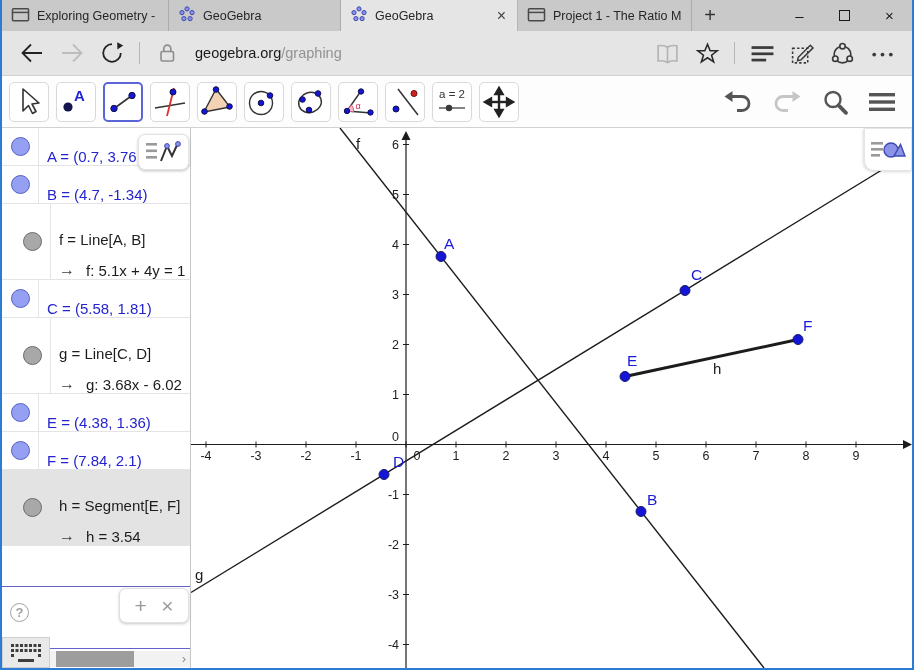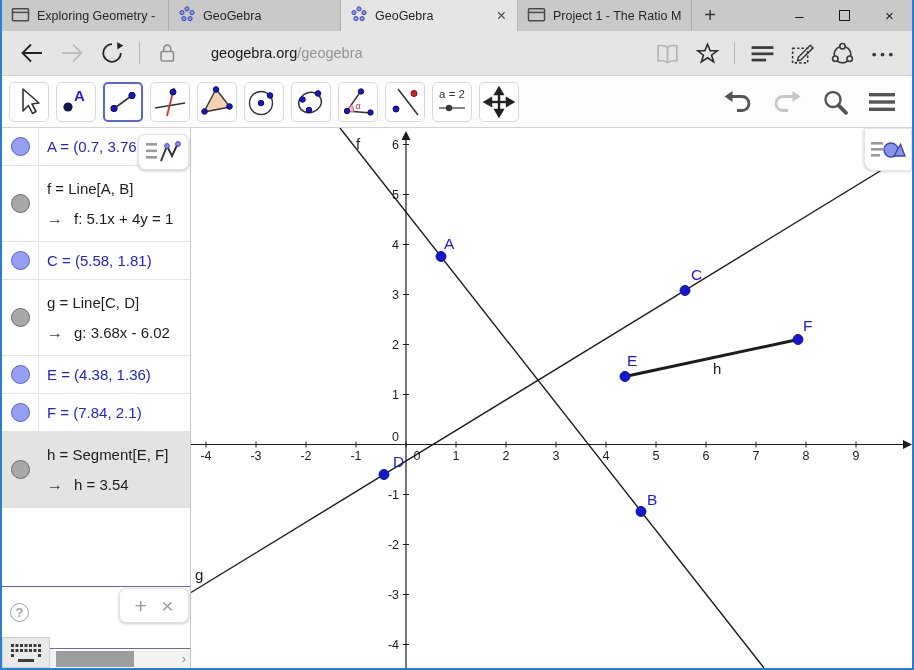--- a/index.html
+++ b/index.html
@@ -18,42 +18,42 @@
   .newtab{width:36px;display:flex;align-items:center;justify-content:center;font-size:20px;color:#333;font-weight:300;}
   .win-controls{position:absolute;right:0;top:0;height:31px;display:flex;}
   .win-btn{width:45px;display:flex;align-items:center;justify-content:center;font-size:15px;color:#1a1a1a;}
   .maxi-box{width:9px;height:9px;border:1.3px solid #1a1a1a;display:block;}
   
   .addressbar{height:45px;background:#e5e5e5;display:flex;align-items:center;padding:0 10px;
     border-bottom:1px solid #d2d2d2;box-sizing:border-box;}
   .nav-ic{width:28px;height:28px;display:flex;align-items:center;justify-content:center;margin:0 6px;}
   .abar-divider{width:1px;height:22px;background:#b6b6b6;margin:0 7px;}
   .urlbox{display:flex;align-items:baseline;font-size:14.5px;margin-left:8px;}
-  .url-domain{color:#1a1a1a;margin-left:16px;}.url-path{color:#929292;}
+  .url-domain{color:#1a1a1a;}.url-path{color:#929292;}
   .spacer{flex:1;}
   
   .ggbbar{height:52px;background:#fdfdfd;border-bottom:1px solid #d2d2d2;display:flex;align-items:center;box-sizing:border-box;}
   #tools{display:flex;gap:7px;margin-left:7px;}
   .tool{width:40px;height:40px;background:#fff;border:1px solid #d9d9d9;border-radius:5px;
     display:flex;align-items:center;justify-content:center;box-sizing:border-box;}
   .tool.active{border:2px solid #5a66d6;}
   .ggb-actions{margin-left:auto;display:flex;align-items:center;gap:19px;margin-right:16px;}
   .act-ic{display:flex;align-items:center;justify-content:center;}
   
   .main{display:flex;height:540px;}
   .algebra{width:189px;border-right:1px solid #c6c6c6;position:relative;box-sizing:border-box;background:#fff;}
   #algebra-rows{position:absolute;top:0;left:0;right:0;}
   .alg-row{display:flex;border-bottom:1px solid #e4e4e4;box-sizing:border-box;background:#fff;}
-  .alg-row.single{height:38px;}.alg-row.double{height:76px;}
+  .alg-row.single{height:38px;}.alg-row.double{height:76px;padding-left:12px;}
   .alg-row.selected,.alg-row.selected .toggle-col{background:#e3e3e3;}
   .toggle-col{width:37px;border-right:1px solid #e4e4e4;display:flex;align-items:center;justify-content:center;flex:none;box-sizing:border-box;}
   .toggle{width:19px;height:19px;border-radius:50%;box-sizing:border-box;}
   .toggle.blue{background:#95a0f2;border:1.5px solid #5261c6;}
   .toggle.gray{background:#a8a8a8;border:1.5px solid #6b6b6b;}
-  .row-content{padding-left:8px;display:flex;flex-direction:column;justify-content:center;overflow:hidden;white-space:nowrap;flex:1;}
+  .row-content{padding-left:8px;display:flex;flex-direction:column;justify-content:flex-end;overflow:hidden;white-space:nowrap;flex:1;}
   .pt-text{color:#2424cf;font-size:15px;}
   .def-text{color:#1d1d1d;font-size:15px;margin-bottom:13px;}
   .out-text{color:#1d1d1d;font-size:15px;display:flex;gap:11px;align-items:center;}
   .arrow{color:#3c3c3c;font-size:16px;}
   .input-row{position:absolute;left:0;right:0;top:458px;height:63px;background:#fff;
     border-top:1.5px solid #6262c8;border-bottom:1.5px solid #6262c8;box-sizing:border-box;}
   .plusclose{position:absolute;left:117px;top:460px;width:68px;height:33px;background:#fff;border:1px solid #e0e0e0;
     border-radius:7px;box-shadow:0 1px 3px rgba(0,0,0,.22);display:flex;align-items:center;justify-content:space-evenly;
     font-size:21px;color:#9a9a9a;z-index:3;}
   .help-btn{position:absolute;left:8px;top:475px;width:19px;height:19px;border:1.5px solid #a2a2a2;border-radius:50%;
@@ -152,21 +152,21 @@
     </span>
     <span class="abar-divider"></span>
     <span class="nav-ic">
       <svg width="26" height="26" viewBox="0 0 26 26">
           <rect x="7" y="11.5" width="12.5" height="9.5" rx="1.5" fill="none" stroke="#8d8d8d" stroke-width="1.6"></rect>
           <path d="M9.8 11.5 V8.6 a3.5 3.5 0 0 1 7 0 V11.5" fill="none" stroke="#8d8d8d" stroke-width="1.6"></path>
         </svg>
     </span>
     <span class="urlbox">
       <span class="url-domain">geogebra.org</span>
-        <span class="url-path">/geogebra</span>
+        <span class="url-path">/graphing</span>
     </span>
     <span class="spacer"></span>
     <span class="nav-ic">
       <svg width="25" height="25" viewBox="0 0 24 24">
           <path d="M12 6 C10 4.4 7 4 3 4.6 V19.2 c4-.6 7 0 9 1.5 c2-1.5 5-2.1 9-1.5 V4.6 C17 4 14 4.4 12 6 Z" fill="none" stroke="#b4b4b4" stroke-width="1.6"></path>
           <line x1="12" y1="6" x2="12" y2="20.7" stroke="#b4b4b4" stroke-width="1.6"></line>
         </svg>
     </span>
     <span class="nav-ic">
       <svg width="25" height="25" viewBox="0 0 24 24">
@@ -331,20 +331,28 @@
   <div class="main">
 
     <div class="algebra">
       <div id="algebra-rows">
           <div class="alg-row single">
             <div class="toggle-col">
               <span class="toggle blue"></span>
             </div>
             <div class="row-content">
               <span class="pt-text">A = (0.7, 3.76</span>
+            </div>
+          </div>
+          <div class="alg-row single">
+            <div class="toggle-col">
+              <span class="toggle blue"></span>
+            </div>
+            <div class="row-content">
+              <span class="pt-text">B = (4.7, -1.34)</span>
             </div>
           </div>
           <div class="alg-row double">
             <div class="toggle-col">
               <span class="toggle gray"></span>
             </div>
             <div class="row-content">
               <div class="def-text">f = Line[A, B]</div>
               <div class="out-text">
                 <span class="arrow">→</span>

